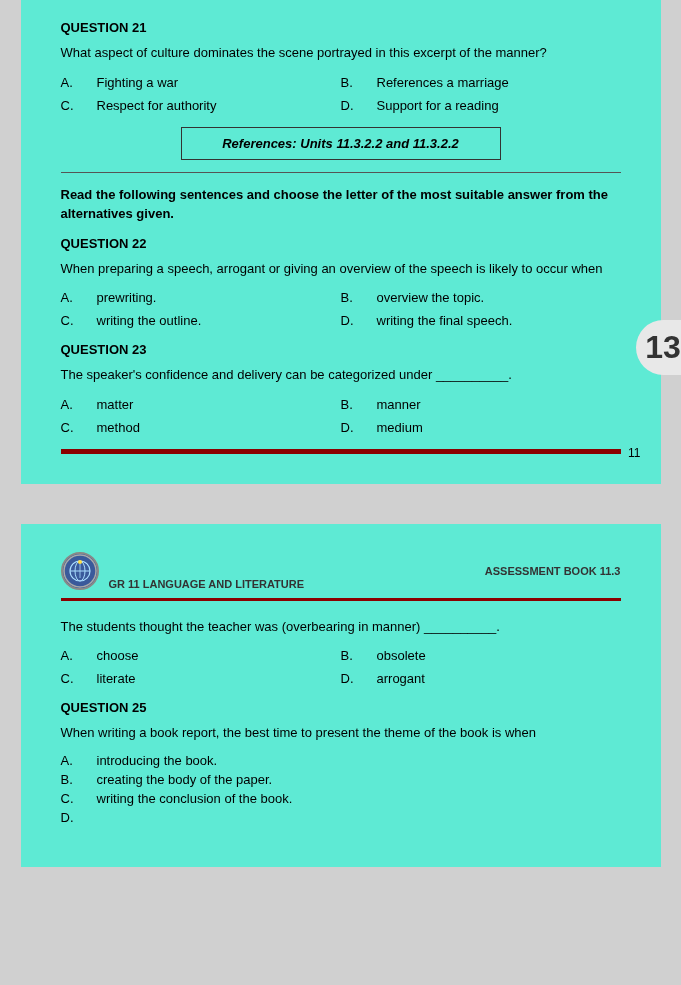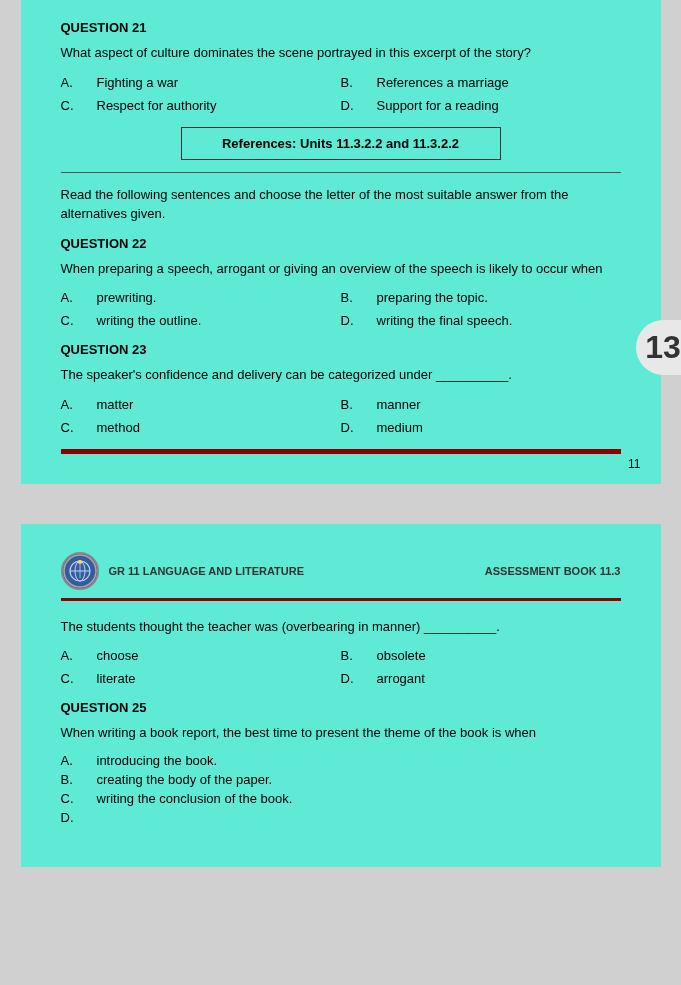--- a/index.html
+++ b/index.html
@@ -89,29 +89,29 @@
       margin: 8px auto;
     }
 
     .divider-line {
       border: none;
       border-top: 1.5px solid #555;
       margin: 12px 0;
     }
 
     .instruction-text {
-      font-weight: normal;
+      font-weight: bold;
       font-size: 13px;
       margin-bottom: 12px;
       line-height: 1.5;
     }
 
     .page-number {
       position: absolute;
-      bottom: 13px;
+      bottom: 24px;
       right: 20px;
       font-size: 12px;
     }
 
     .corner-number {
       position: absolute;
       right: -30px;
       top: 320px;
       width: 55px;
       height: 55px;
@@ -129,21 +129,21 @@
       display: flex;
       justify-content: space-between;
       align-items: center;
       padding: 8px 0;
       border-bottom: 3px solid #8b0000;
       margin-bottom: 16px;
     }
 
     .header-left {
       display: flex;
-      align-items: center;
+      align-items: flex-end;
       gap: 10px;
     }
 
     .logo-circle {
       width: 38px;
       height: 38px;
       border-radius: 50%;
       background: #3a5a9b;
       display: flex;
       align-items: center;
@@ -177,59 +177,59 @@
       font-size: 13px;
     }
   </style>
 </head>
 <body>
 
 <div class="page page-top" style="position:relative;">
 
   <div>
     <div class="question-label">QUESTION 21</div>
-    <div class="question-text">What aspect of culture dominates the scene portrayed in this excerpt of the story?</div>
+    <div class="question-text">What aspect of culture dominates the scene portrayed in this excerpt of the manner?</div>
     <div class="options-grid">
       <div class="option-row">
         <span class="option-letter">A.</span>
         <span class="option-text">Fighting a war</span>
       </div>
       <div class="option-row">
         <span class="option-letter">B.</span>
         <span class="option-text">References a marriage</span>
       </div>
       <div class="option-row">
         <span class="option-letter">C.</span>
         <span class="option-text">Respect for authority</span>
       </div>
       <div class="option-row">
         <span class="option-letter">D.</span>
         <span class="option-text">Support for a reading</span>
       </div>
     </div>
-    <div style="text-align:center; margin-bottom: 4px;">
+    <div style="text-align:center; margin-bottom: 4px; font-style: italic;">
       <div class="reference-box">References: Units 11.3.2.2 and 11.3.2.2</div>
     </div>
   </div>
 
   <hr class="divider-line">
 
   <div class="instruction-text">Read the following sentences and choose the letter of the most suitable answer from the alternatives given.</div>
 
   <div>
     <div class="question-label">QUESTION 22</div>
     <div class="question-text">When preparing a speech, arrogant or giving an overview of the speech is likely to occur when</div>
     <div class="options-grid">
       <div class="option-row">
         <span class="option-letter">A.</span>
         <span class="option-text">prewriting.</span>
       </div>
       <div class="option-row">
         <span class="option-letter">B.</span>
-        <span class="option-text">preparing the topic.</span>
+        <span class="option-text">overview the topic.</span>
       </div>
       <div class="option-row">
         <span class="option-letter">C.</span>
         <span class="option-text">writing the outline.</span>
       </div>
       <div class="option-row">
         <span class="option-letter">D.</span>
         <span class="option-text">writing the final speech.</span>
       </div>
     </div>

